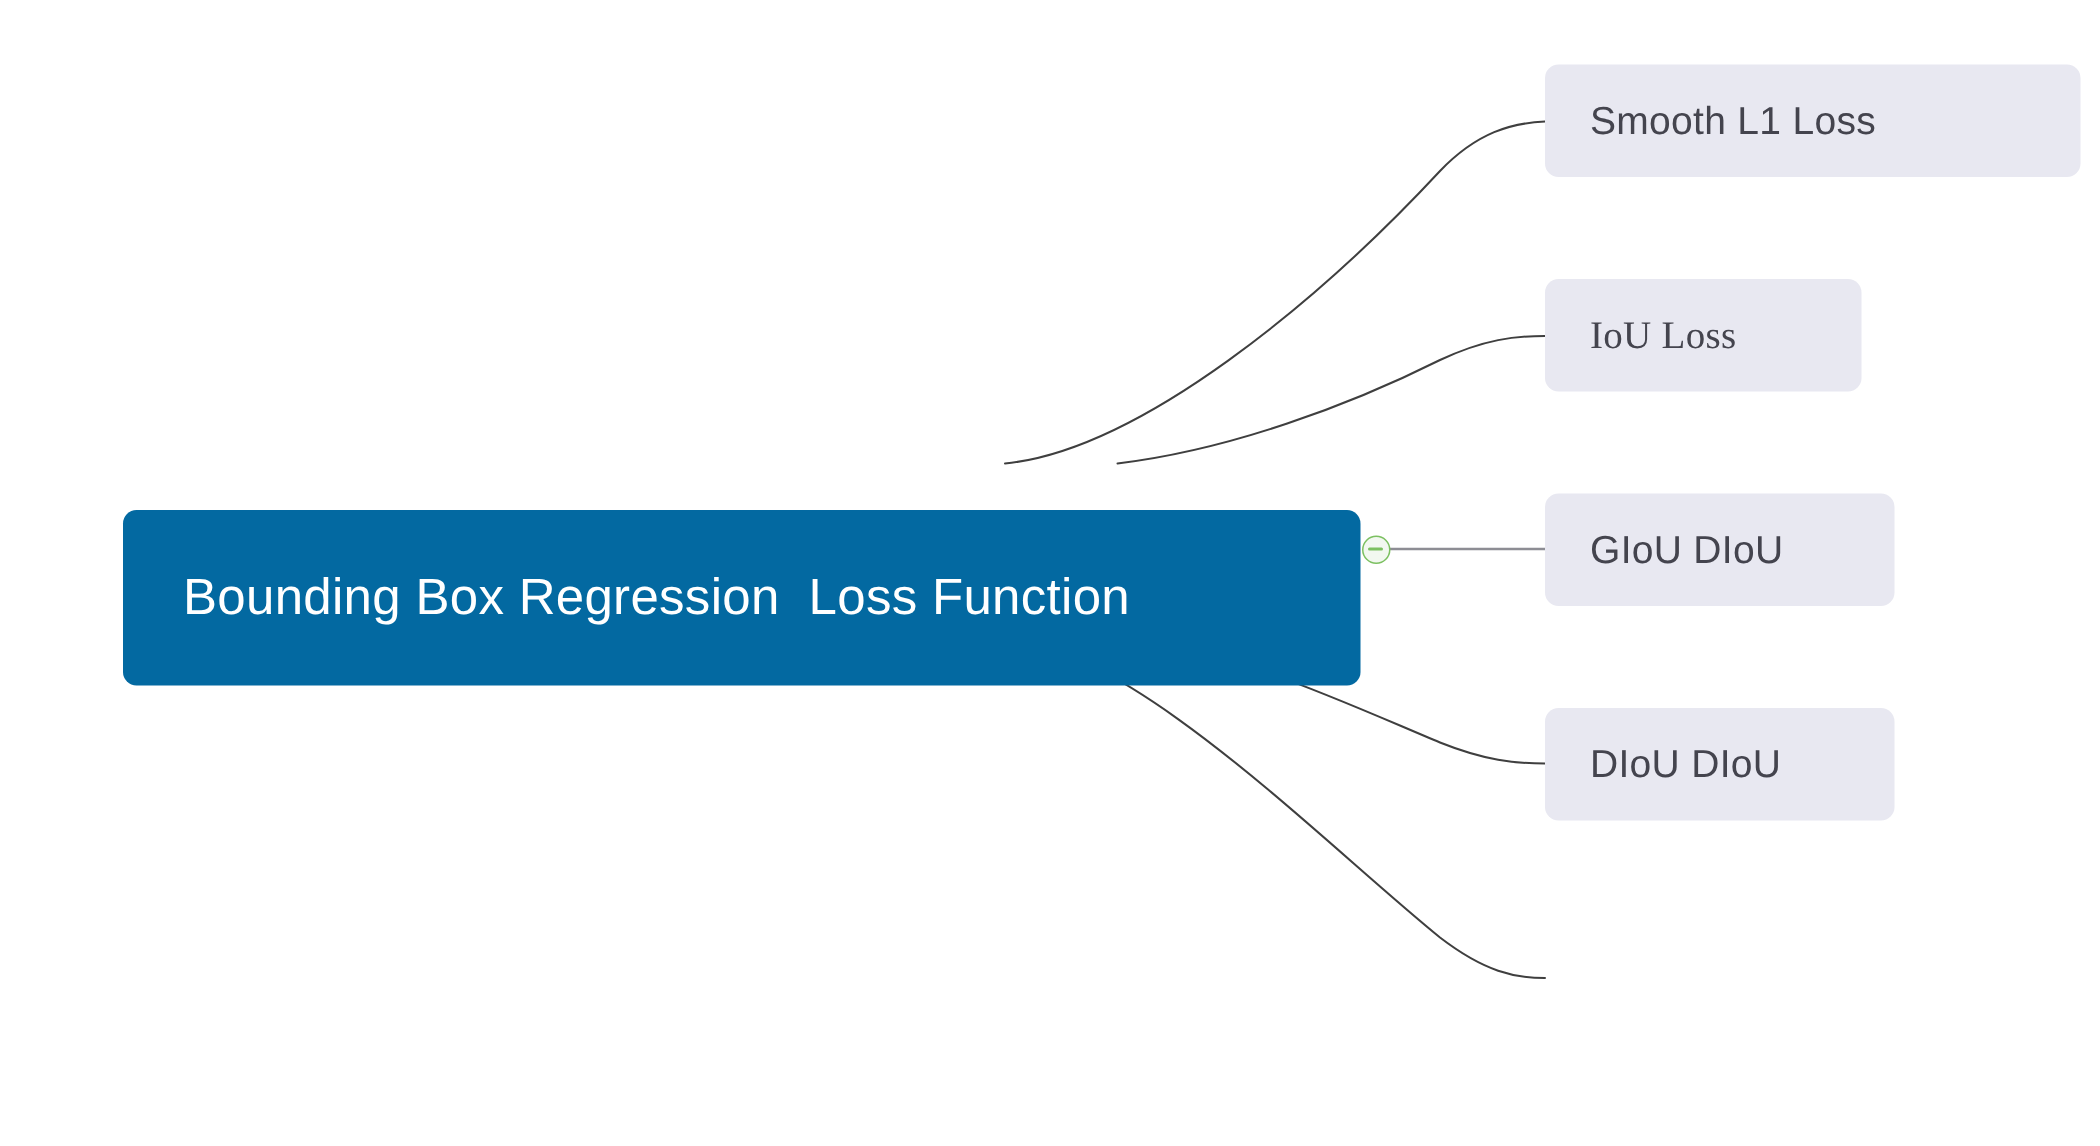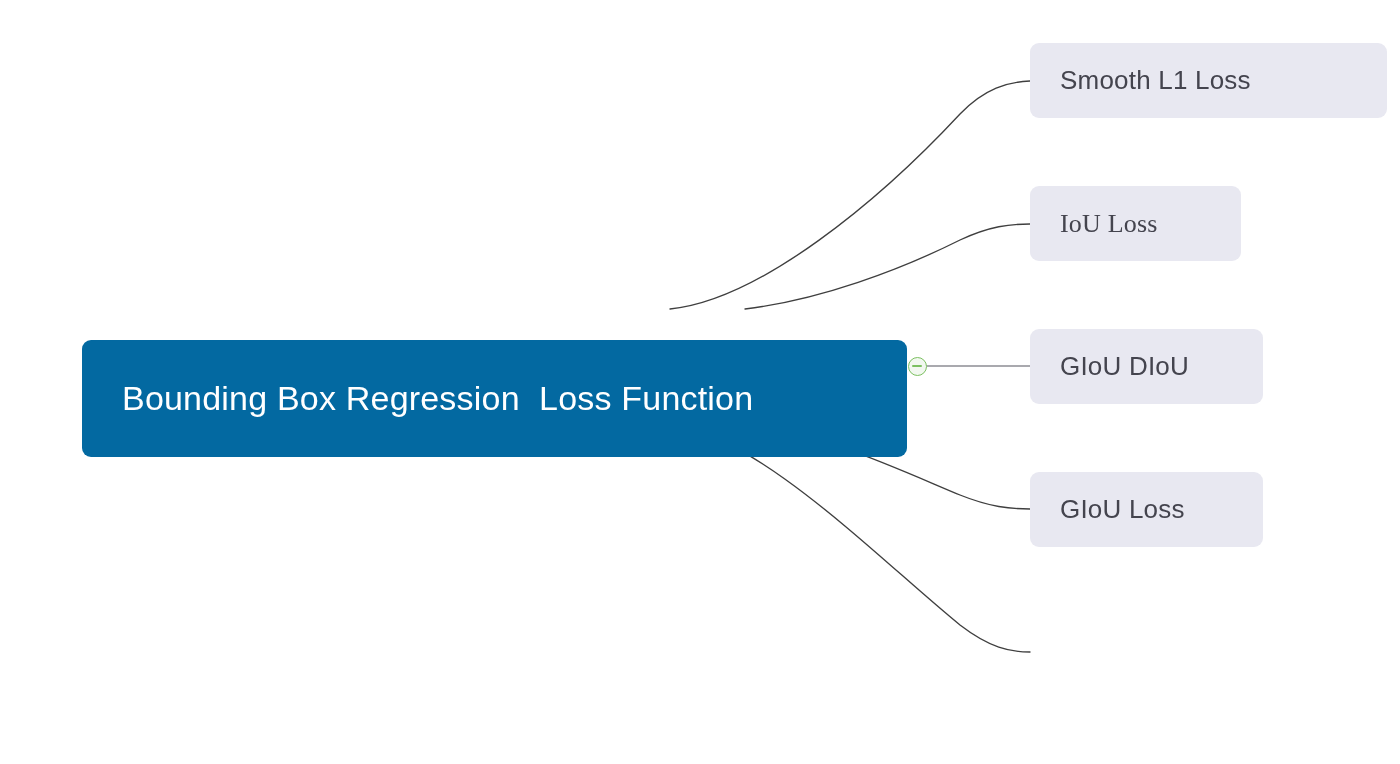--- a/index.html
+++ b/index.html
@@ -141,17 +141,17 @@
 
   <div class="child-node n1">
     <span class="child-label">IoU Loss</span>
   </div>
 
   <div class="child-node n2">
     <span class="child-label">GIoU DIoU</span>
   </div>
 
   <div class="child-node n3">
-    <span class="child-label">GIoU Loss</span>
+    <span class="child-label">DIoU DIoU</span>
   </div>
 
 
 </div>
 
 </body></html>

